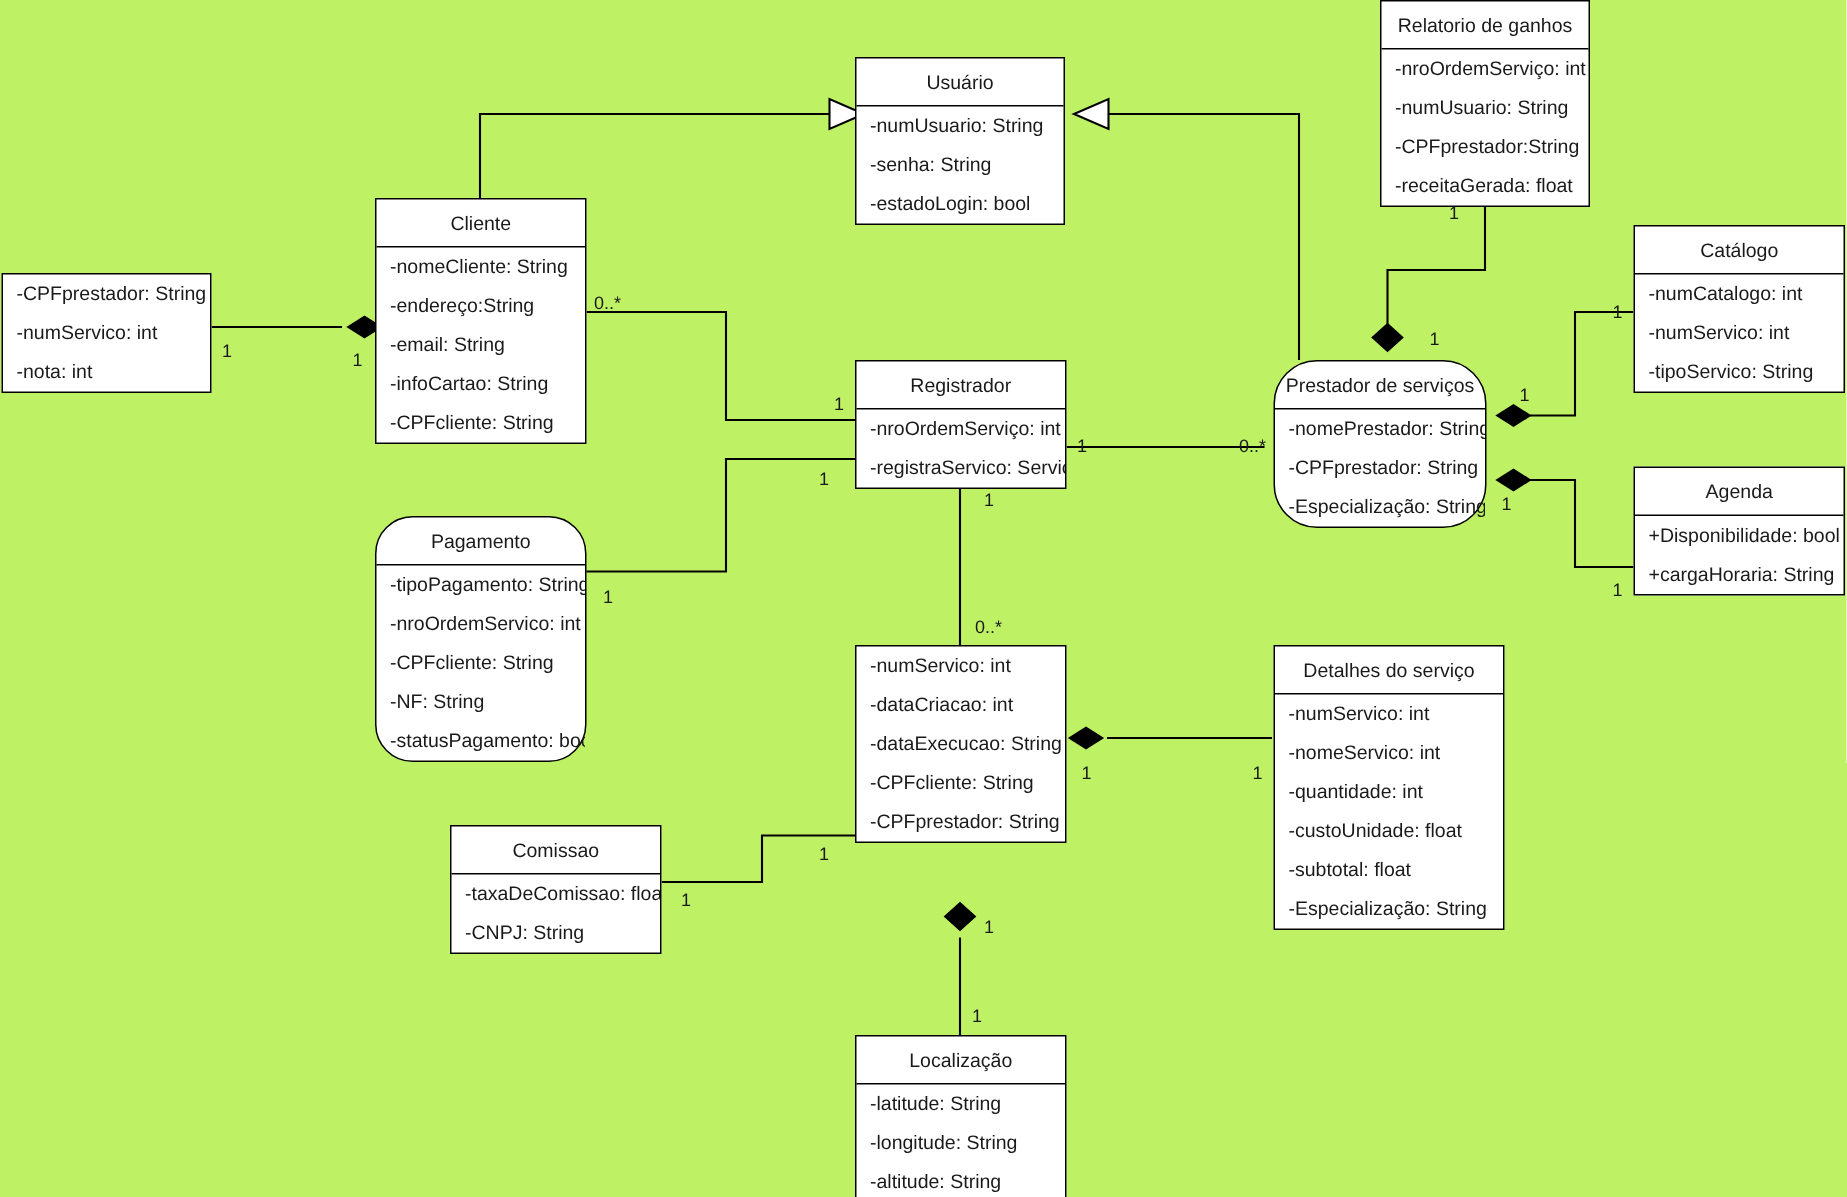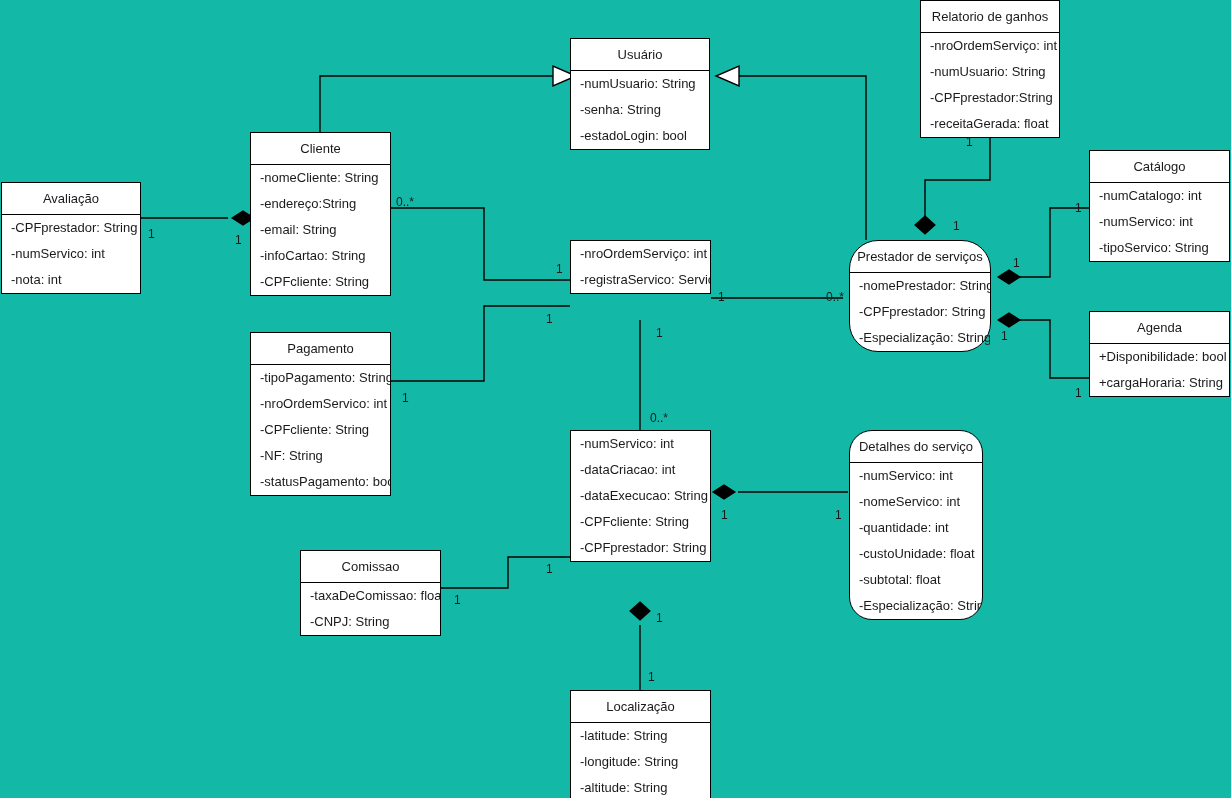--- a/index.html
+++ b/index.html
@@ -4,21 +4,21 @@
 <style>
   html, body {
     margin: 0;
     padding: 0;
     background: #ffffff;
   }
   #canvas {
     position: relative;
     width: 1231px;
     height: 798px;
-    background: #14b8a6;
+    background: #bef264;
     font-family: "Liberation Sans", sans-serif;
     overflow: hidden;
   }
   svg#edges {
     position: absolute;
     left: 0;
     top: 0;
     width: 1231px;
     height: 798px;
     pointer-events: none;
@@ -131,38 +131,38 @@
     <div class="uml-attrs">
       <div class="uml-attr">-nomeCliente: String</div>
       <div class="uml-attr">-endereço:String</div>
       <div class="uml-attr">-email: String</div>
       <div class="uml-attr">-infoCartao: String</div>
       <div class="uml-attr">-CPFcliente: String</div>
     </div>
   </div>
 
   <div class="uml-class" style="left:1px; top:182px; width:140px;">
-    <div class="uml-title">Avaliação</div>
     <div class="uml-attrs">
       <div class="uml-attr">-CPFprestador: String</div>
       <div class="uml-attr">-numServico: int</div>
       <div class="uml-attr">-nota: int</div>
     </div>
   </div>
 
   <div class="uml-class" style="left:1089px; top:150px; width:141px;">
     <div class="uml-title">Catálogo</div>
     <div class="uml-attrs">
       <div class="uml-attr">-numCatalogo: int</div>
       <div class="uml-attr">-numServico: int</div>
       <div class="uml-attr">-tipoServico: String</div>
     </div>
   </div>
 
   <div class="uml-class" style="left:570px; top:240px; width:141px;">
+    <div class="uml-title">Registrador</div>
     <div class="uml-attrs">
       <div class="uml-attr">-nroOrdemServiço: int</div>
       <div class="uml-attr">-registraServico: Servico</div>
     </div>
   </div>
 
   <div class="uml-class" style="left:849px; top:240px; width:142px;border-radius:29px;">
     <div class="uml-title">Prestador de serviços</div>
     <div class="uml-attrs">
       <div class="uml-attr">-nomePrestador: String</div>
@@ -172,42 +172,42 @@
   </div>
 
   <div class="uml-class" style="left:1089px; top:311px; width:141px;">
     <div class="uml-title">Agenda</div>
     <div class="uml-attrs">
       <div class="uml-attr">+Disponibilidade: bool</div>
       <div class="uml-attr">+cargaHoraria: String</div>
     </div>
   </div>
 
-  <div class="uml-class" style="left:250px; top:332px; width:141px;">
+  <div class="uml-class" style="left:250px; top:344px; width:141px;border-radius:25px;">
     <div class="uml-title">Pagamento</div>
     <div class="uml-attrs">
       <div class="uml-attr">-tipoPagamento: String</div>
       <div class="uml-attr">-nroOrdemServico: int</div>
       <div class="uml-attr">-CPFcliente: String</div>
       <div class="uml-attr">-NF: String</div>
       <div class="uml-attr">-statusPagamento: bool</div>
     </div>
   </div>
 
   <div class="uml-class" style="left:570px; top:430px; width:141px;">
     <div class="uml-attrs">
       <div class="uml-attr">-numServico: int</div>
       <div class="uml-attr">-dataCriacao: int</div>
       <div class="uml-attr">-dataExecucao: String</div>
       <div class="uml-attr">-CPFcliente: String</div>
       <div class="uml-attr">-CPFprestador: String</div>
     </div>
   </div>
 
-  <div class="uml-class" style="left:849px; top:430px; width:134px;border-radius:23px;">
+  <div class="uml-class" style="left:849px; top:430px; width:154px;">
     <div class="uml-title">Detalhes do serviço</div>
     <div class="uml-attrs">
       <div class="uml-attr">-numServico: int</div>
       <div class="uml-attr">-nomeServico: int</div>
       <div class="uml-attr">-quantidade: int</div>
       <div class="uml-attr">-custoUnidade: float</div>
       <div class="uml-attr">-subtotal: float</div>
       <div class="uml-attr">-Especialização: String</div>
     </div>
   </div>

